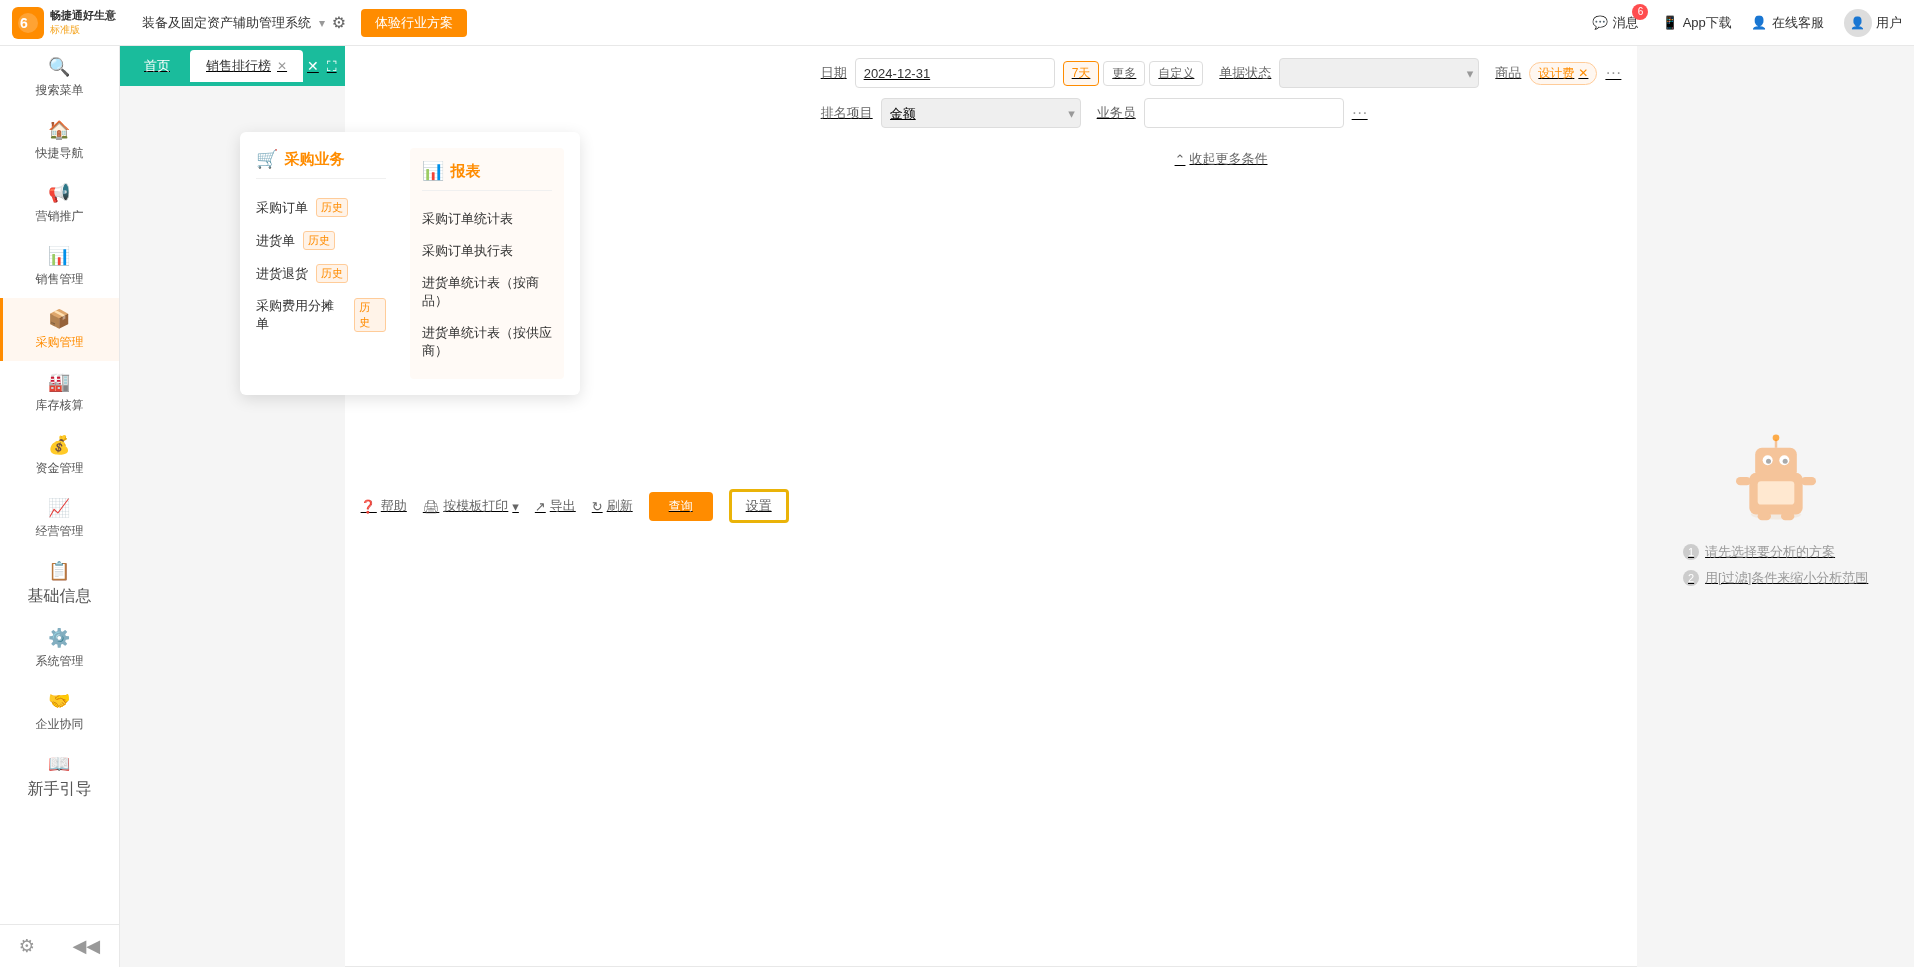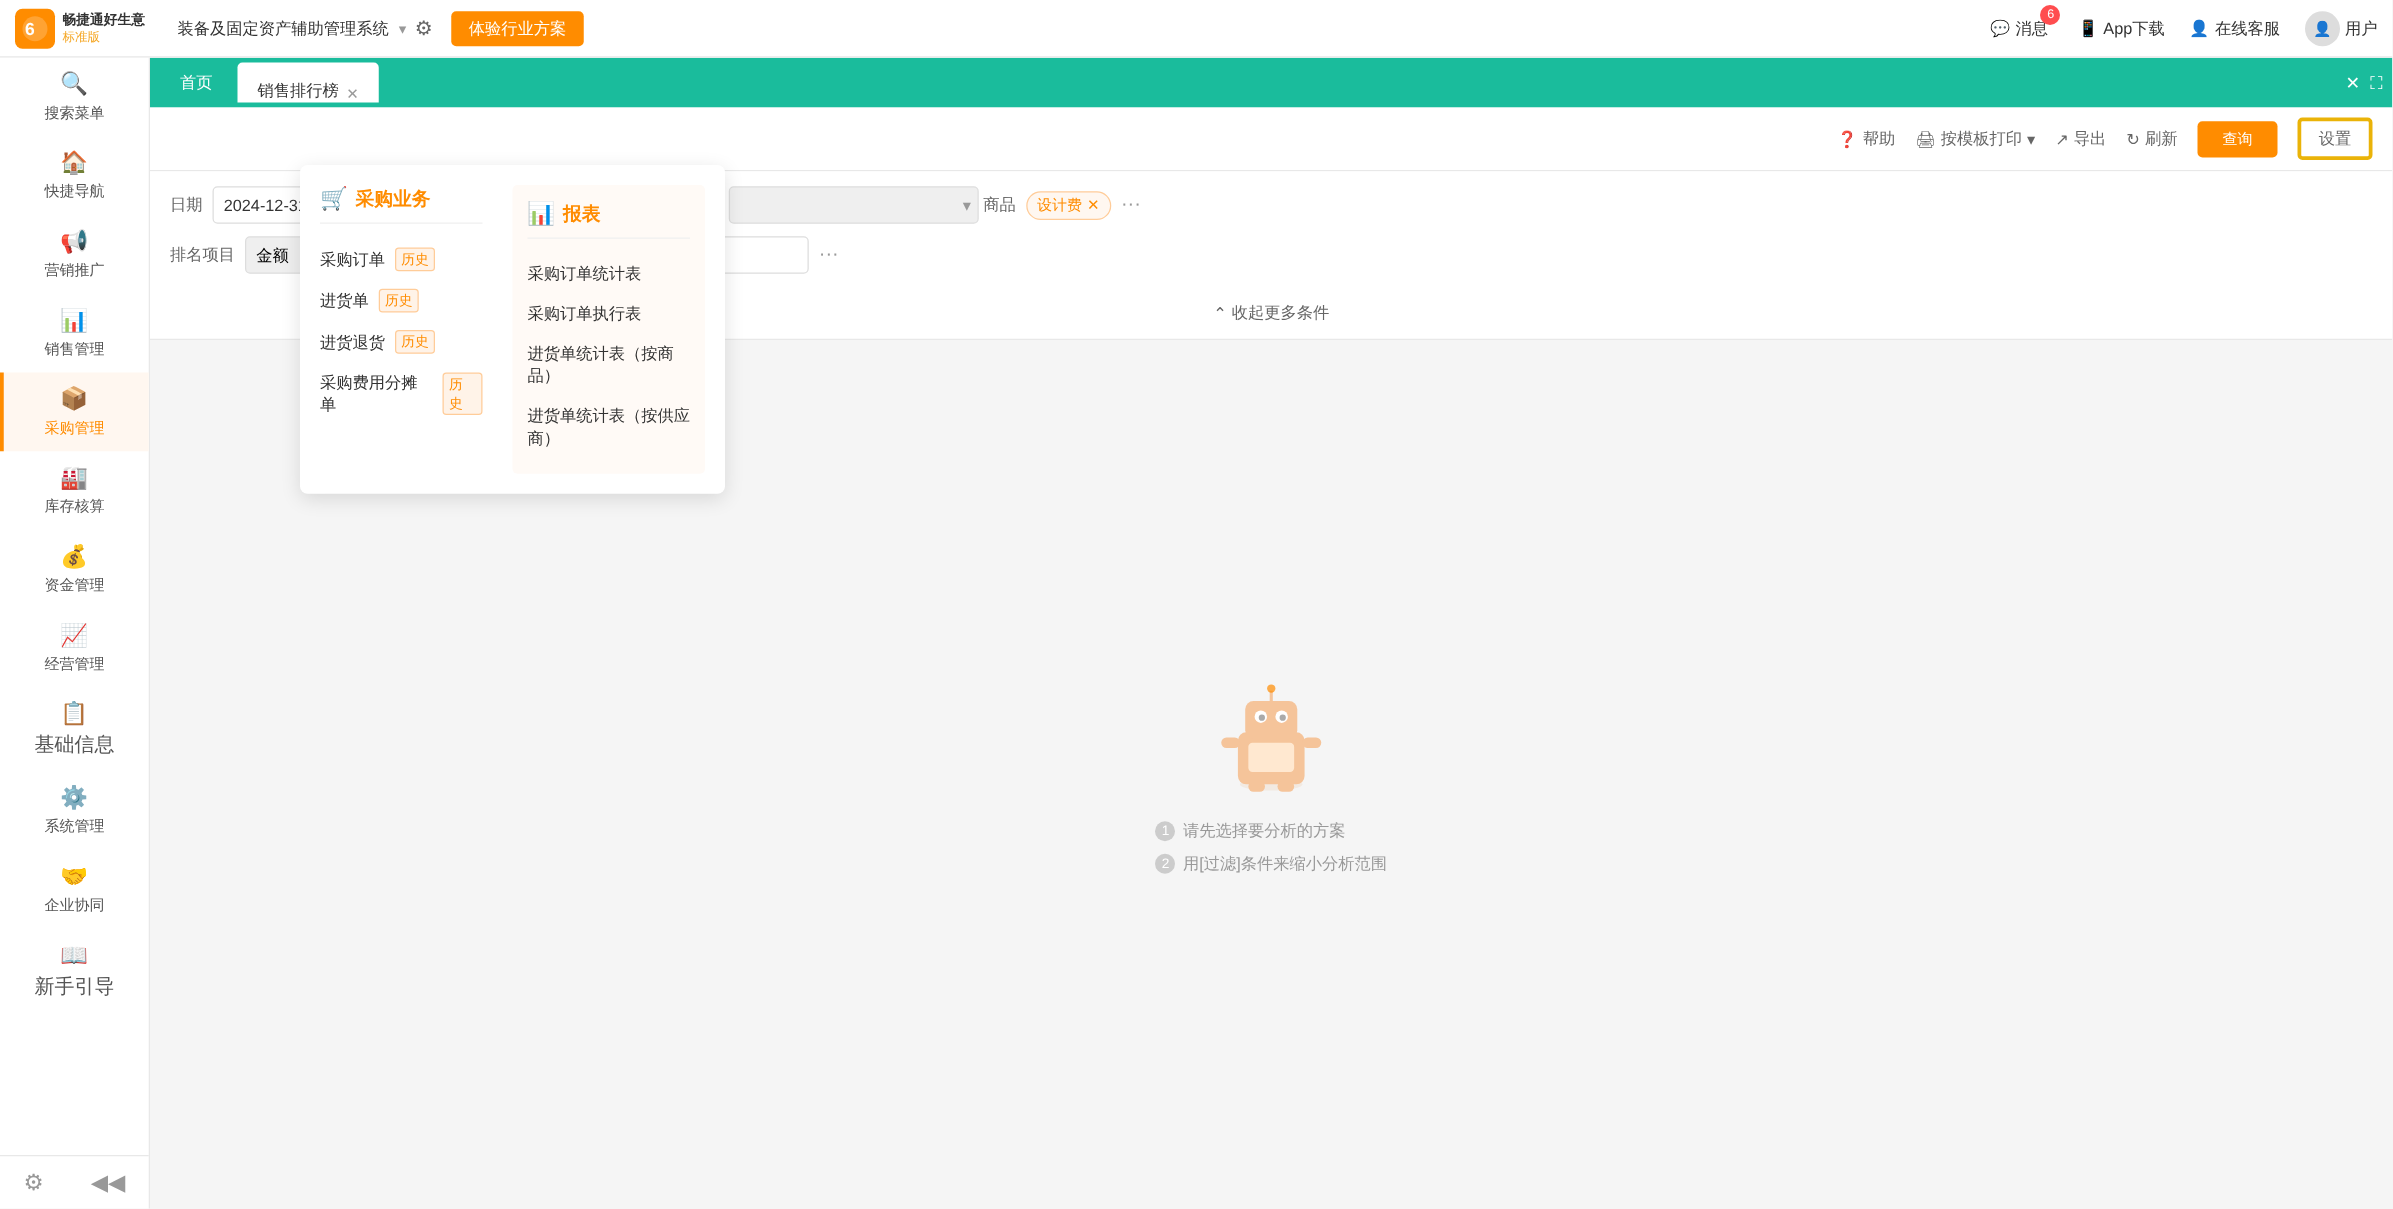--- a/index.html
+++ b/index.html
@@ -159,22 +159,23 @@
     .sidebar-bottom-btn {
       cursor: pointer;
       color: #999;
       font-size: 18px;
     }
 
     
     .main-content {
       flex: 1;
       display: flex;
-      flex-direction: column;
+      flex-direction: row;
       overflow: hidden;
+      text-decoration: underline;
     }
 
     
     .tab-bar {
       height: 40px;
       background: #1abc9c;
       display: flex;
       align-items: center;
       padding: 0 8px;
       gap: 4px;
@@ -190,21 +191,20 @@
       border-radius: 4px 4px 0 0;
       color: rgba(255,255,255,0.85);
     }
     .tab-item.home {
       background: transparent;
       color: white;
     }
     .tab-item.active {
       background: #fff;
       color: #333;
-      align-items: flex-end;
     }
     .tab-close {
       font-size: 12px;
       color: #999;
     }
     .tab-bar-right {
       margin-left: auto;
       display: flex;
       align-items: center;
       gap: 8px;
@@ -251,21 +251,21 @@
 
     
     .filter-area {
       background: #fff;
       padding: 12px 16px;
       border-bottom: 1px solid #e8e8e8;
     }
     .filter-row {
       display: flex;
       align-items: center;
-      gap: 4px;
+      gap: 16px;
       margin-bottom: 10px;
     }
     .filter-row:last-child { margin-bottom: 0; }
     .filter-item {
       display: flex;
       align-items: center;
       gap: 8px;
       font-size: 13px;
       color: #333;
     }

